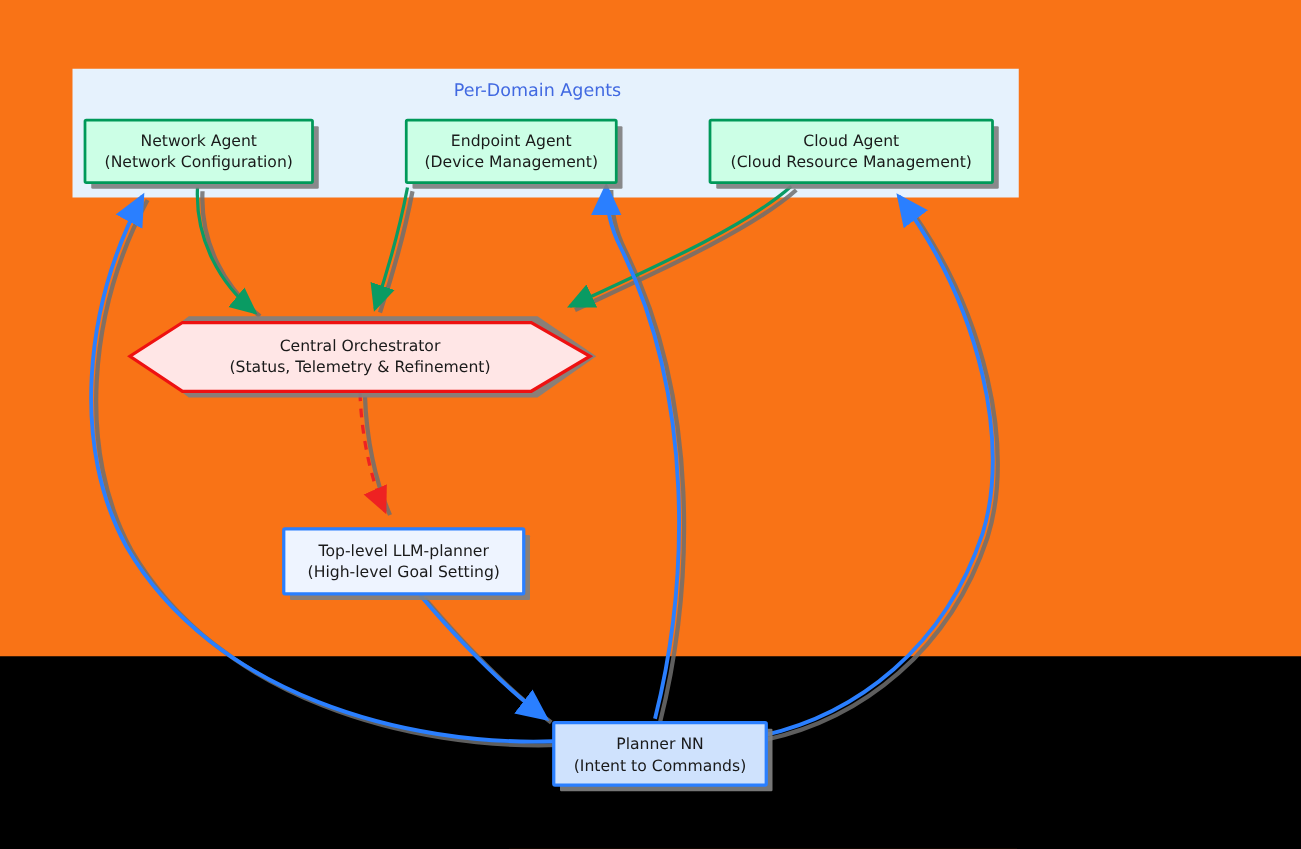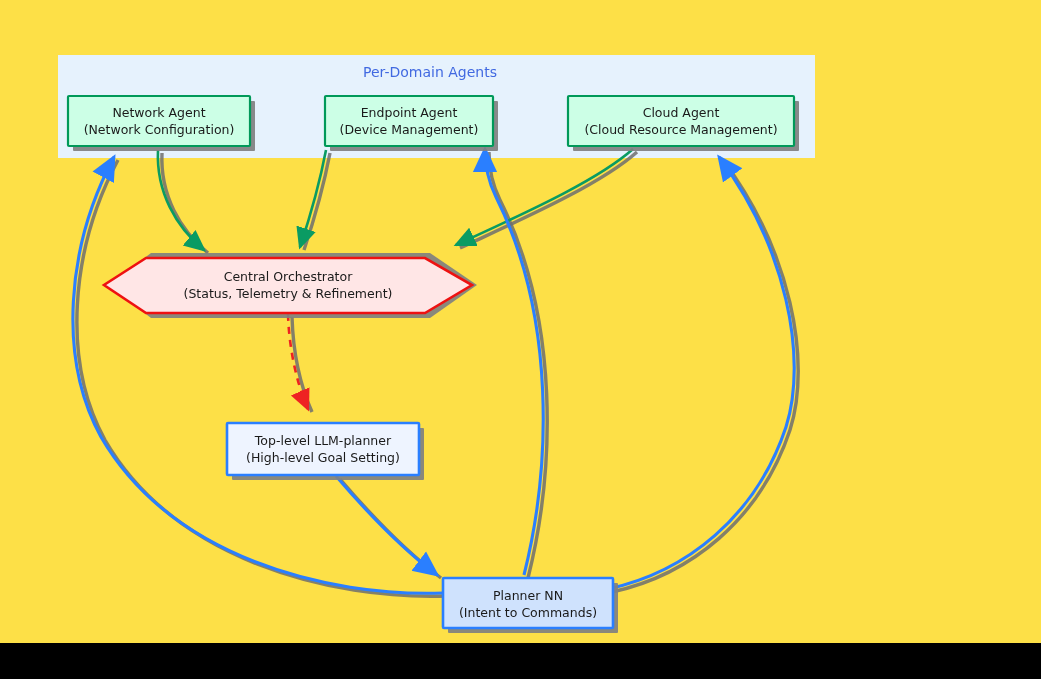--- a/index.html
+++ b/index.html
@@ -1,17 +1,17 @@
 <!DOCTYPE html>
 <html><head>
 <meta charset="utf-8">
 <style>
   html,body{margin:0;padding:0;background:#000;}
   body{width:1041px;height:679px;overflow:hidden;font-family:"DejaVu Sans","Liberation Sans",sans-serif;}
-  #stage{position:relative;width:1041px;height:643px;background:#fde047;}
+  #stage{position:relative;width:1041px;height:525px;background:#f97316;}
   svg#diagram{position:absolute;left:0;top:0;width:1041px;height:679px;}
   .nodeText{font-family:"DejaVu Sans","Liberation Sans",sans-serif;font-size:12.5px;fill:#1a1a1a;text-anchor:middle;dominant-baseline:middle;}
   .panelTitle{font-family:"DejaVu Sans","Liberation Sans",sans-serif;font-size:14px;fill:#4169e1;text-anchor:middle;}
   .agentBox{fill:#ccffe6;stroke:#009959;stroke-width:2.2;}
   .orchShape{fill:#ffe6e6;stroke:#ee1111;stroke-width:2.6;}
   .planBox{fill:#eef4ff;stroke:#2a7fff;stroke-width:2.6;}
   .nnBox{fill:#cfe2fd;stroke:#2a7fff;stroke-width:2.6;}
   .shadow{fill:#808080;opacity:.92;}
   .panelBg{fill:#e6f2fd;}
   .flowGreen{fill:none;stroke:#0a9b63;stroke-width:2.6;}

